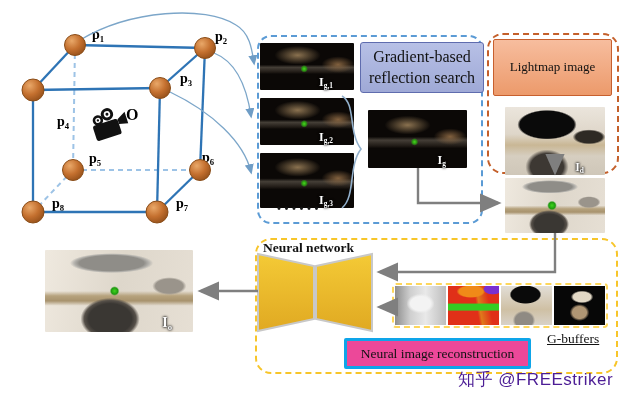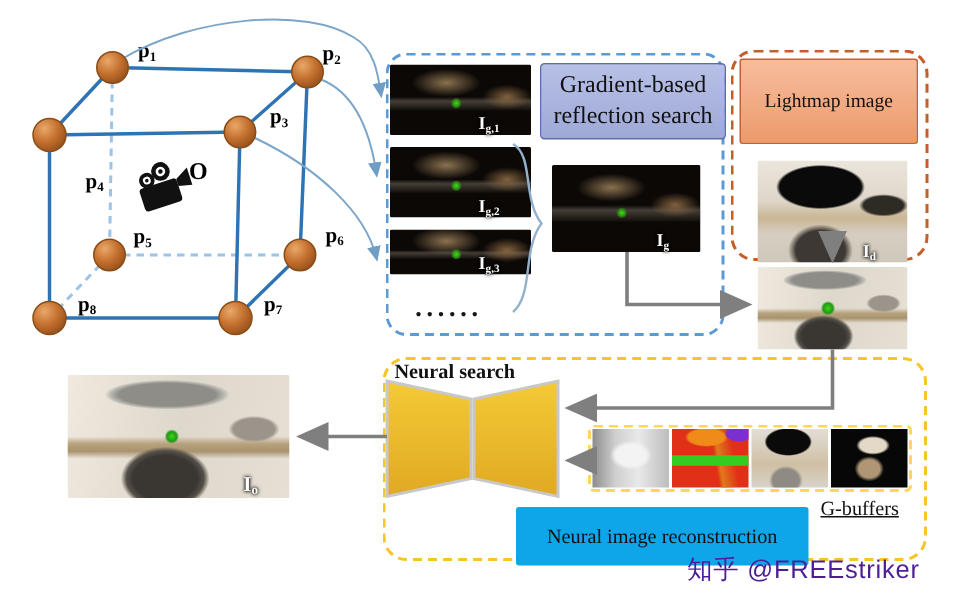--- a/index.html
+++ b/index.html
@@ -11,44 +11,44 @@
   .c-blue{left:257px;top:35px;width:222px;height:185px;border:2px dashed #5b9bd5;}
   .c-orange{left:487px;top:33px;width:128px;height:137px;border:2.5px dashed #c45f2a;border-radius:16px;}
   .c-yellow{left:255px;top:238px;width:359px;height:132px;border:2.5px dashed #f7c52a;border-radius:16px;}
   
   .lblbox{position:absolute;display:flex;align-items:center;justify-content:center;text-align:center;
           color:#111;line-height:1.3;}
   .box-grad{left:360px;top:42px;width:114px;height:49px;background:linear-gradient(#b7c0e6,#9fa9d6);
             border:1.5px solid #5f6cae;border-radius:3px;font-size:16px;padding:0 4px;}
   .box-light{left:493px;top:39px;width:117px;height:55px;background:linear-gradient(#f7bd9e,#ec9a6b);
              border:1.5px solid #c75f2e;border-radius:2px;font-size:13px;}
-  .box-recon{left:344px;top:338px;width:181px;height:25px;background:#0ea5e9;border:7px solid #0ea5e9;
+  .box-recon{left:344px;top:338px;width:181px;height:25px;background:#ec4899;border:3px solid #0ea5e9;
              border-radius:2px;font-size:13.5px;}
   .txt-nn{left:263px;top:240px;font-size:13.5px;font-weight:600;color:#111;}
   .txt-gb{left:547px;top:331px;font-size:13.5px;color:#111;text-decoration:underline;}
   
   .vl{position:absolute;font-weight:bold;font-size:14px;color:#000;}
   .vl .sub{font-size:0.62em;vertical-align:-0.3em;}
   .v1{left:92px;top:27px;}  .v2{left:215px;top:29px;} .v3{left:180px;top:71px;} .v4{left:57px;top:70px;margin-top:44px;}
-  .v5{left:89px;top:151px;} .v6{left:217px;top:150px;}.v7{left:176px;top:196px;}.v8{left:52px;top:196px;}
+  .v5{left:89px;top:151px;} .v6{left:202px;top:150px;}.v7{left:176px;top:196px;}.v8{left:52px;top:196px;}
   .olabel{left:126px;top:106px;font-size:16px;}
   
   .img{position:absolute;border-radius:1px;}
   .img-tag{position:absolute;right:21px;bottom:0px;color:#fff;font-weight:bold;font-size:12px;
            text-shadow:0 0 2px #000,0 0 3px #000;}
   .img-tag .sub{font-size:0.62em;vertical-align:-0.3em;}
   .dark{background:
     radial-gradient(circle 5px at 47% 55%, #46d91c 0%, #2a8f12 45%, rgba(0,0,0,0) 75%),
     radial-gradient(ellipse 32px 13px at 40% 26%, rgba(170,140,98,0.8), rgba(0,0,0,0) 72%),
     radial-gradient(ellipse 22px 11px at 83% 46%, rgba(150,112,72,0.85), rgba(0,0,0,0) 75%),
     linear-gradient(to bottom, rgba(0,0,0,0) 46%, rgba(125,115,102,0.5) 52%, rgba(70,60,50,0.35) 62%, rgba(0,0,0,0) 66%),
     #0b0806;}
   .i-s1{left:260px;top:43px;width:94px;height:47px;}
   .i-s2{left:260px;top:98px;width:94px;height:47px;}
-  .i-s3{left:260px;top:153px;width:94px;height:30px;}
+  .i-s3{left:260px;top:153px;width:94px;height:55px;}
   .i-g{left:368px;top:110px;width:99px;height:58px;}
   .i-d{left:505px;top:107px;width:100px;height:68px;background:
     radial-gradient(ellipse 40px 20px at 42% 26%, #0a0a0a 68%, rgba(0,0,0,0) 74%),
     radial-gradient(ellipse 30px 24px at 42% 88%, #3d3833 55%, rgba(0,0,0,0) 72%),
     radial-gradient(ellipse 24px 11px at 84% 44%, #2e2a24 55%, rgba(0,0,0,0) 68%),
     linear-gradient(to bottom, #ebe5dc 0%, #ded6c9 40%, #c9b795 56%, #d6cec0 72%, #cfc7b9 100%);}
   .bright{background:
     radial-gradient(circle 6px at 47% 50%, #3ed51d 0%, #1f9a10 55%, rgba(0,0,0,0) 80%),
     radial-gradient(ellipse 42% 18% at 45% 16%, #8f8d88 52%, #b5b3ae 60%, rgba(0,0,0,0) 67%),
     radial-gradient(ellipse 25% 32% at 44% 84%, #3a3733 58%, #565049 70%, rgba(0,0,0,0) 80%),
@@ -117,21 +117,21 @@
   <div class="lblbox box-grad">Gradient-based reflection search</div>
   <div class="lblbox box-light">Lightmap image</div>
   <div class="lblbox box-recon">Neural image reconstruction</div>
 
   <div class="img i-d">
     <span class="img-tag"><span>I</span><span class="sub">d</span></span>
   </div>
 
   <div class="img bright i-comb"></div>
 
-  <div class="abs txt-nn">Neural search</div>
+  <div class="abs txt-nn">Neural network</div>
   <div class="abs txt-gb">G-buffers</div>
 
   <div class="abs gstrip">
     <div class="gtile g1"></div>
     <div class="gtile g2"></div>
     <div class="gtile g3"></div>
     <div class="gtile g4"></div>
   </div>
 
   <div class="img bright i-o">

